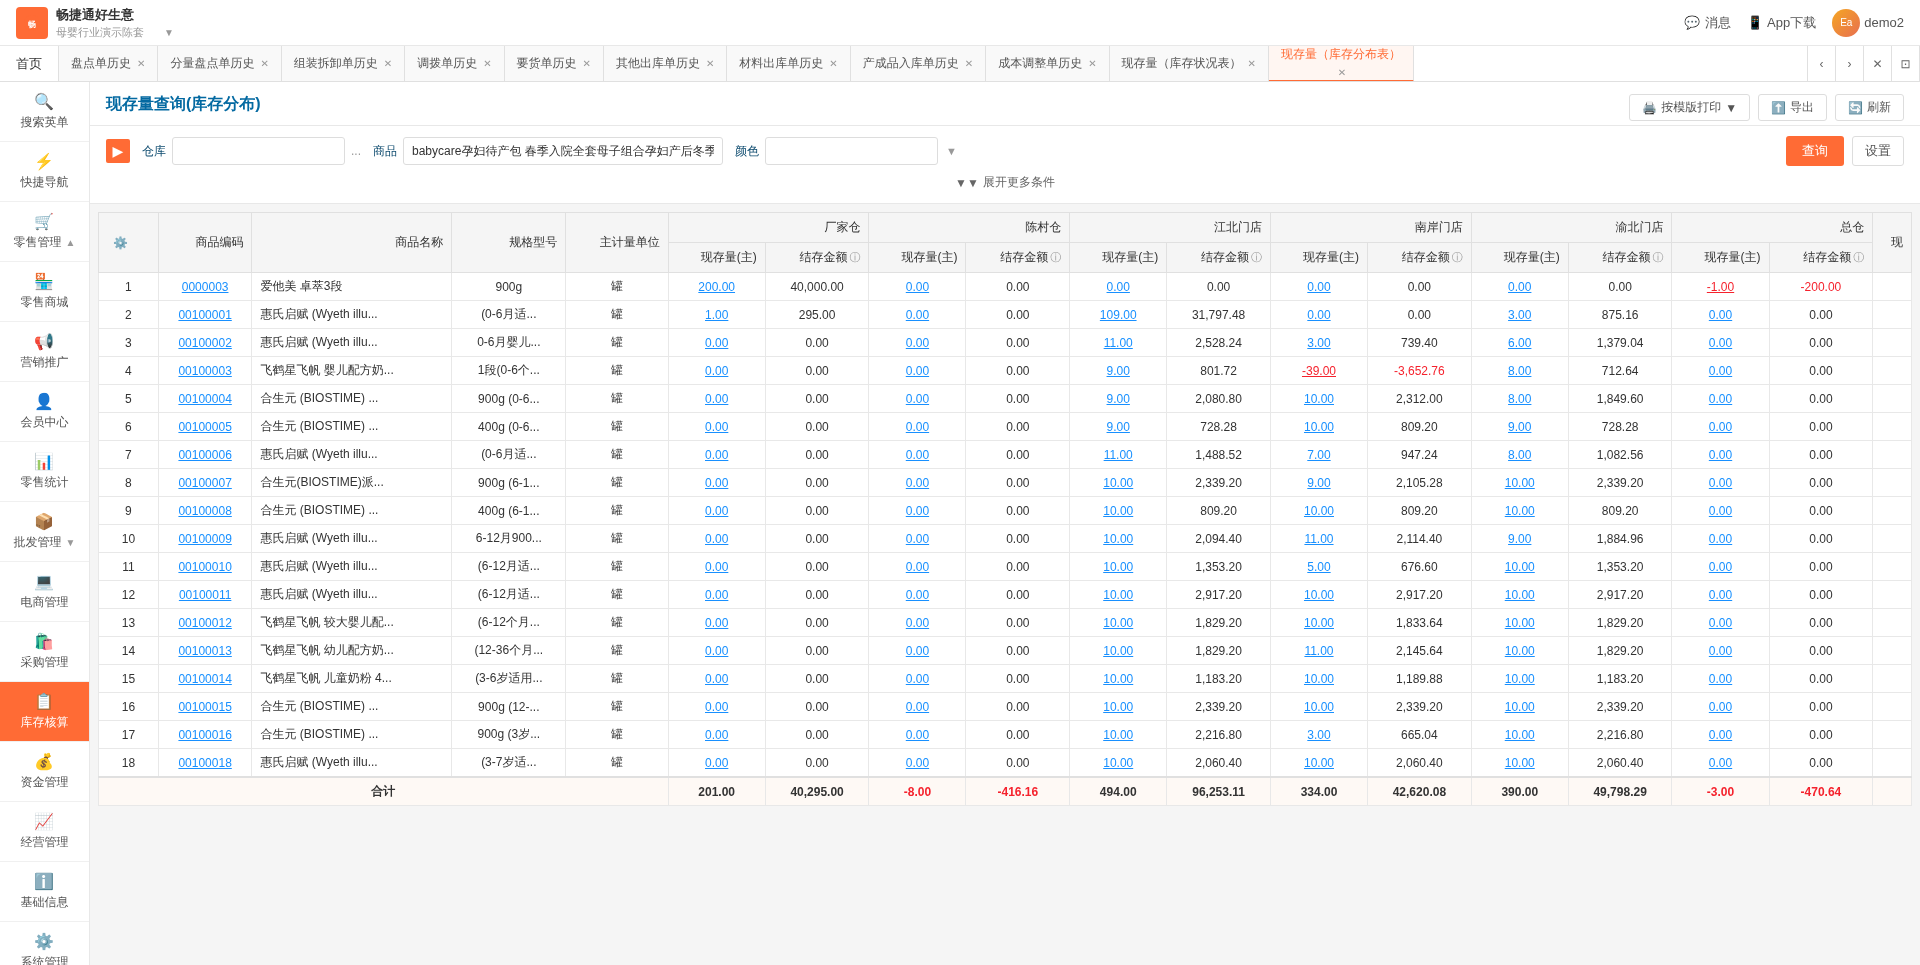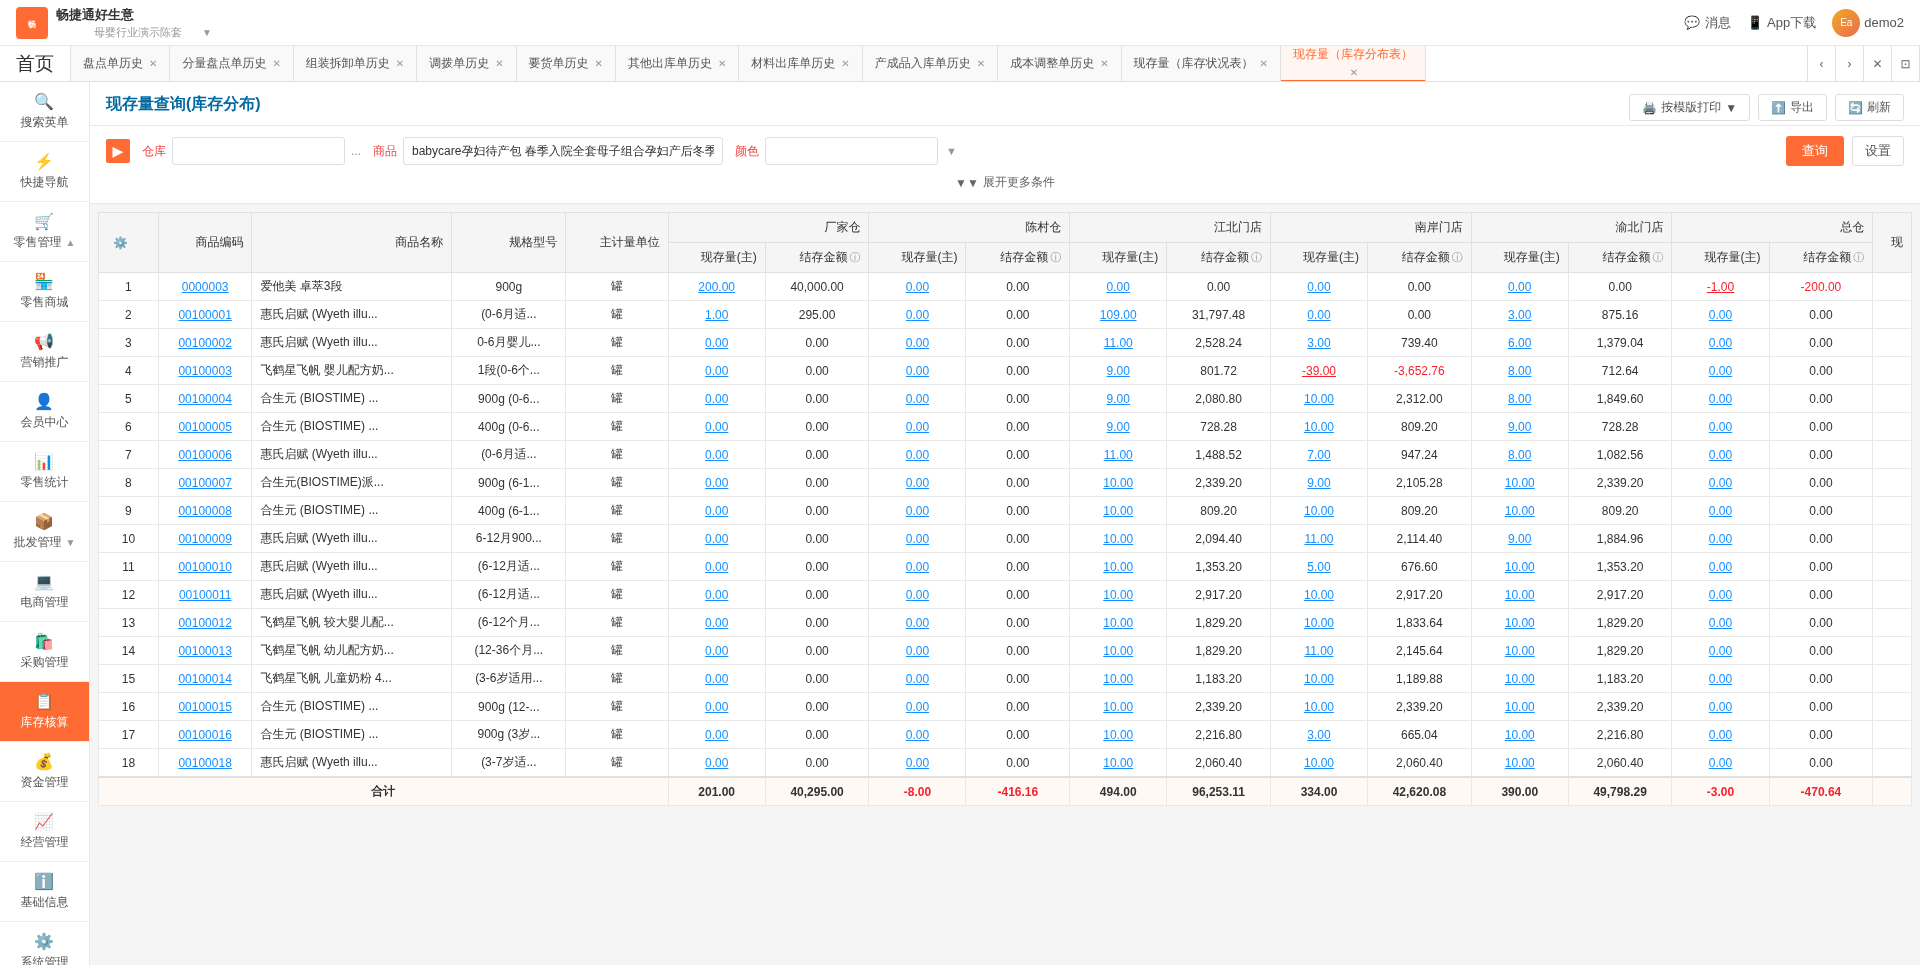--- a/index.html
+++ b/index.html
@@ -72,21 +72,21 @@
       border-right: 1px solid #e0e0e0;
       cursor: pointer;
       white-space: nowrap;
       font-size: 12px;
       color: #555;
       background: #f9f9f9;
     }
     .nav-tab:first-child {
       background: #fff;
       color: #333;
-      font-size: 19px;
+      font-size: 13px;
       padding: 0 16px;
     }
     .nav-tab.active {
       background: #fff6f2;
       color: #ff6b35;
       border-bottom: 2px solid #ff6b35;
       flex-direction: column;
     }
     .nav-tab .close-x {
       font-size: 10px;
@@ -204,21 +204,21 @@
       align-items: center;
       justify-content: center;
       border-radius: 2px;
       font-size: 14px;
     }
     .filter-field {
       display: flex;
       align-items: center;
       gap: 6px;
     }
-    .filter-label { color: #ef4444; font-size: 12px; white-space: nowrap; }
+    .filter-label { color: #0c4a6e; font-size: 12px; white-space: nowrap; }
     .filter-input {
       border: 1px solid #ddd;
       border-radius: 3px;
       padding: 4px 8px;
       font-size: 12px;
       height: 28px;
       color: #333;
       min-width: 100px;
     }
     .filter-input-wide {
@@ -324,21 +324,21 @@
 <div class="top-bar">
   <div class="logo-area">
     <div class="logo-icon">
       <svg width="20" height="20" viewBox="0 0 20 20">
           <circle cx="10" cy="10" r="8" fill="#ff6b35"></circle>
           <text x="10" y="14" text-anchor="middle" font-size="8" fill="white">畅</text>
         </svg>
     </div>
     <div style="display:flex;flex-direction:column;gap:1px;">
       <span style="font-size:13px;font-weight:bold;color:#333;">畅捷通好生意</span>
-      <div style="display:flex;align-items:center;gap:20px;margin-left:38px;">
+      <div style="display:flex;align-items:center;gap:20px;">
         <span style="font-size:11px;color:#999;">母婴行业演示陈套</span>
         <span style="color:#999;font-size:10px;cursor:pointer;">▼</span>
       </div>
     </div>
   </div>
   <div class="top-right">
     <div class="top-right-item">
       <span>💬</span>
       <span>消息</span>
     </div>

